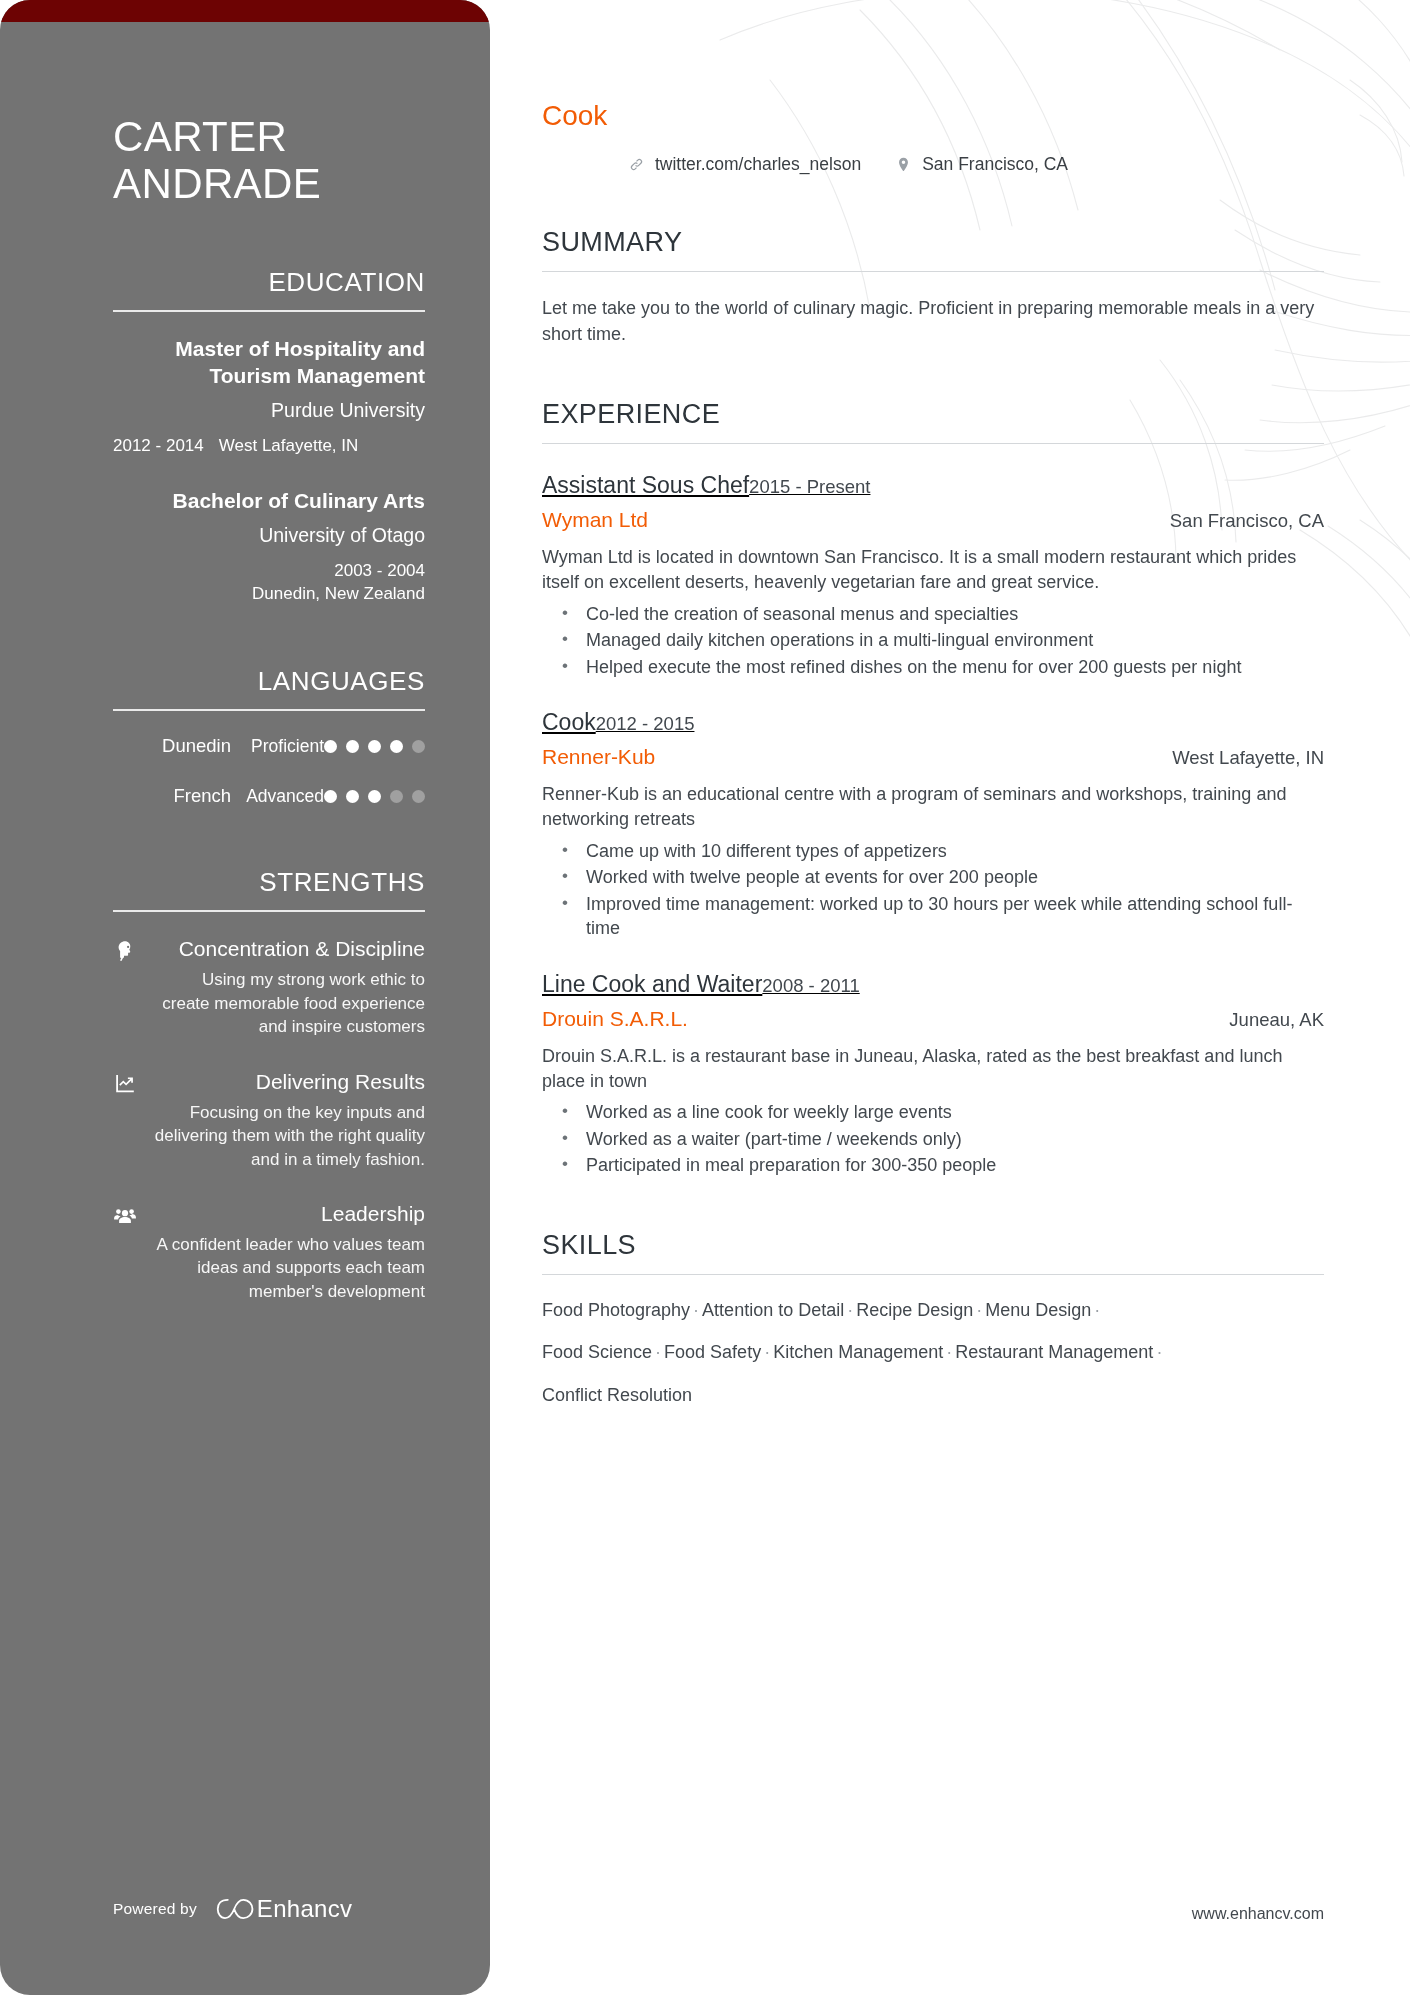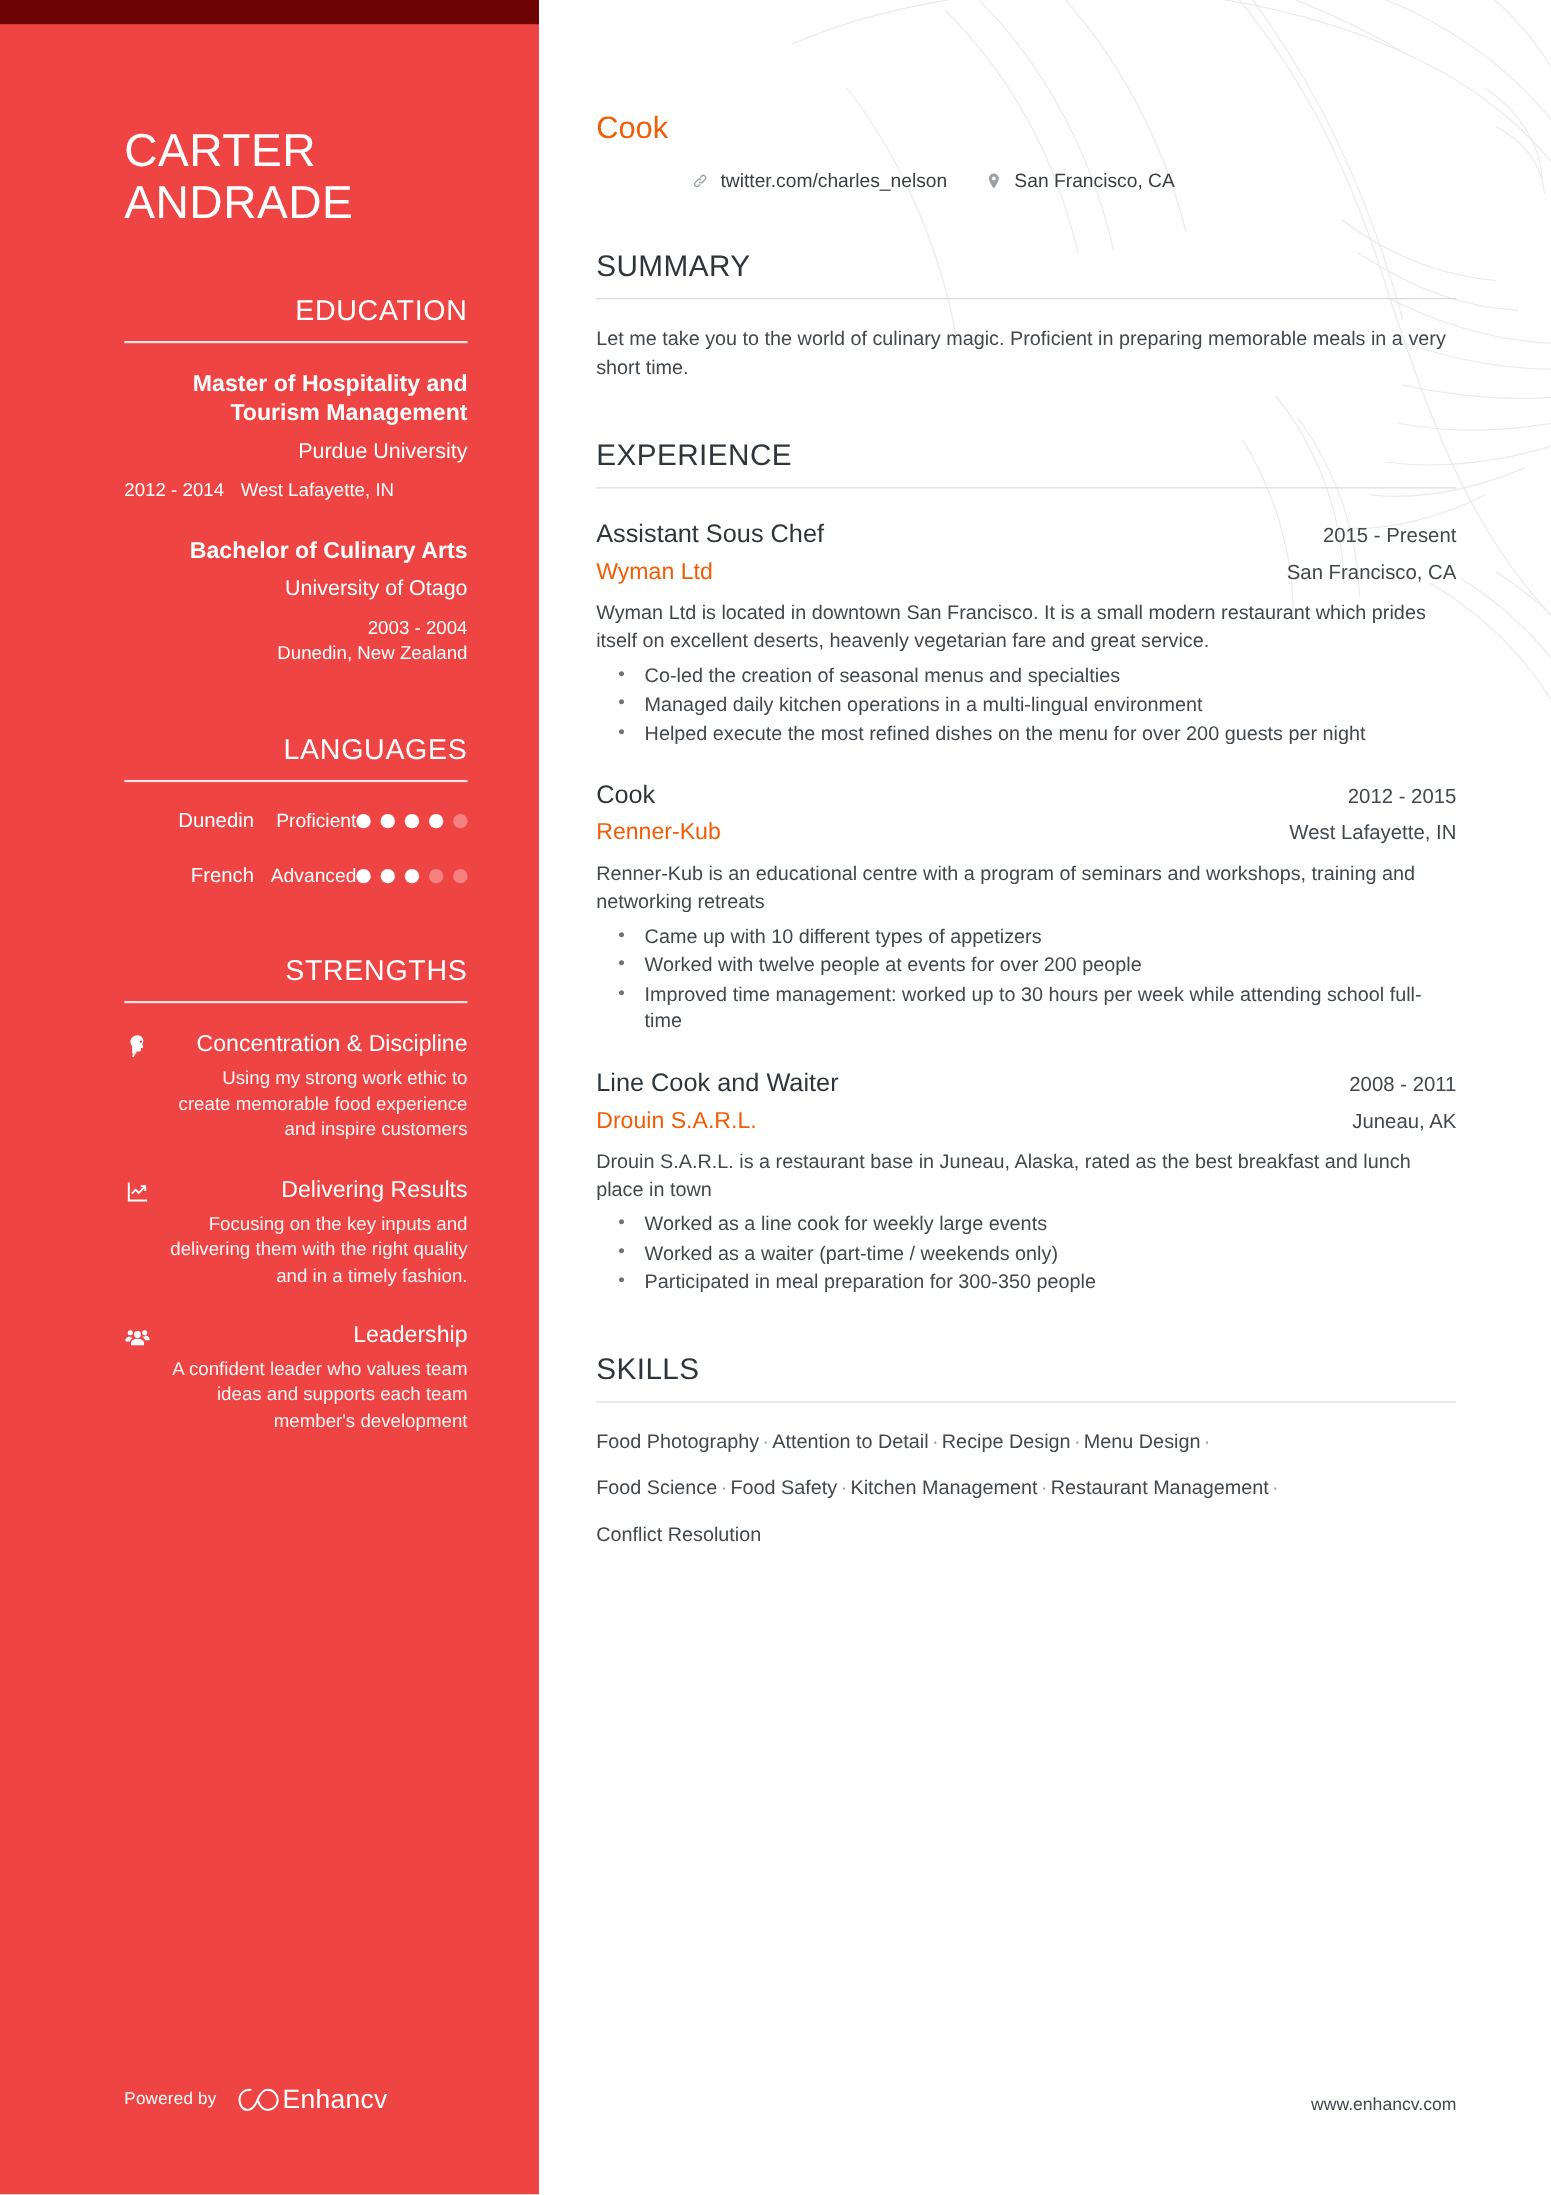--- a/index.html
+++ b/index.html
@@ -9,24 +9,25 @@
     background: #ffffff;
     overflow: hidden;
   }
   .page { position: relative; width: 1410px; height: 1995px; display: flex; }
 
   
   .sidebar {
     position: relative;
     width: 490px;
     min-width: 490px;
-    background: #ef4444;
+    background: #737373;
     color: #ffffff;
     padding: 95px 0 0 0;
     overflow: hidden;
+    border-radius: 30px;
   }
   .sidebar::before {
     content: "";
     position: absolute;
     top: 0; left: 0; right: 0;
     height: 22px;
     background: #6d0303;
   }
   .sb-inner { padding: 0 65px 0 113px; position: relative; z-index: 2; }
 
@@ -164,22 +165,22 @@
     font-size: 18px;
     line-height: 1.42;
     color: #42484e;
     margin-top: 24px;
   }
 
   .exp { margin-top: 30px; }
   .exp:first-of-type { margin-top: 28px; }
   .exp-head {
     display: flex;
-    justify-content: space-between;
     align-items: baseline;
+    text-decoration: underline;
   }
   .exp-role { font-size: 23px; color: #2e353b; font-weight: 400; }
   .exp-date { font-size: 18.5px; color: #42484e; }
   .exp-sub {
     display: flex;
     justify-content: space-between;
     align-items: baseline;
     margin-top: 9px;
   }
   .exp-company { font-size: 21px; color: #f25c05; }

